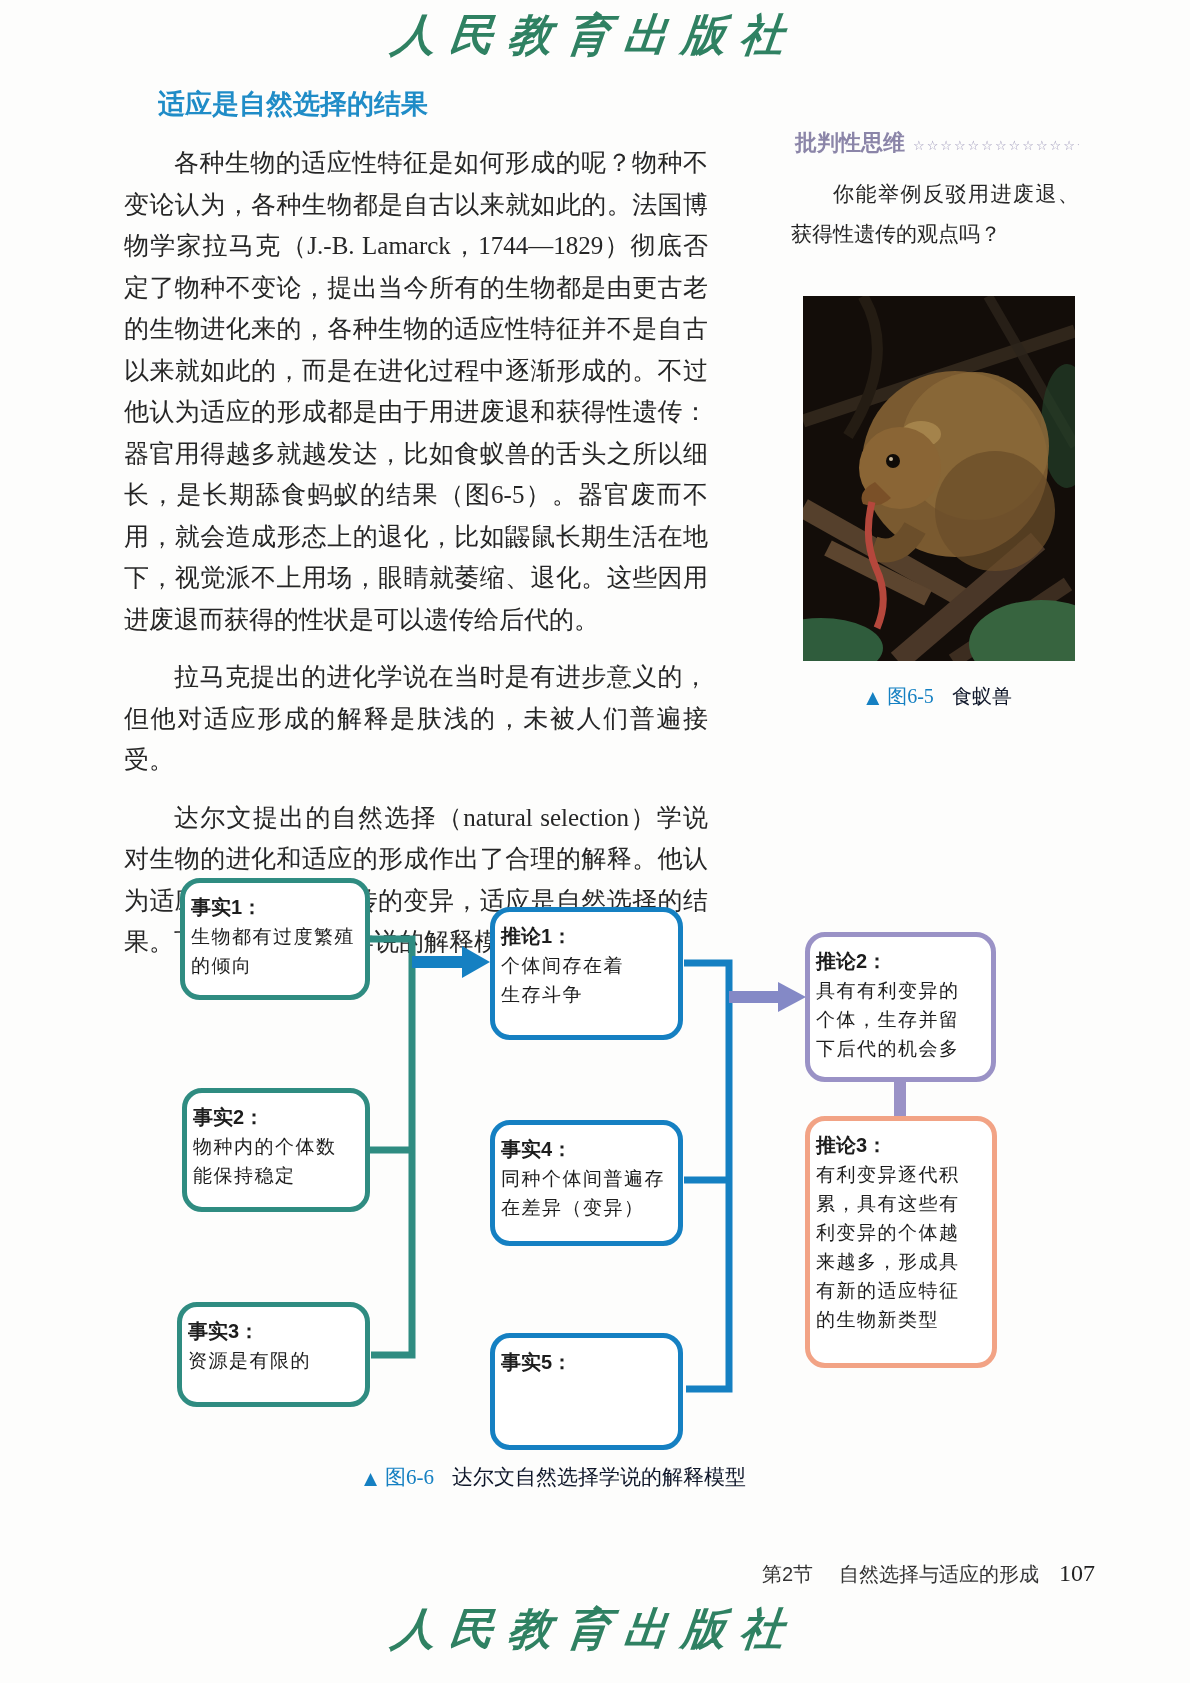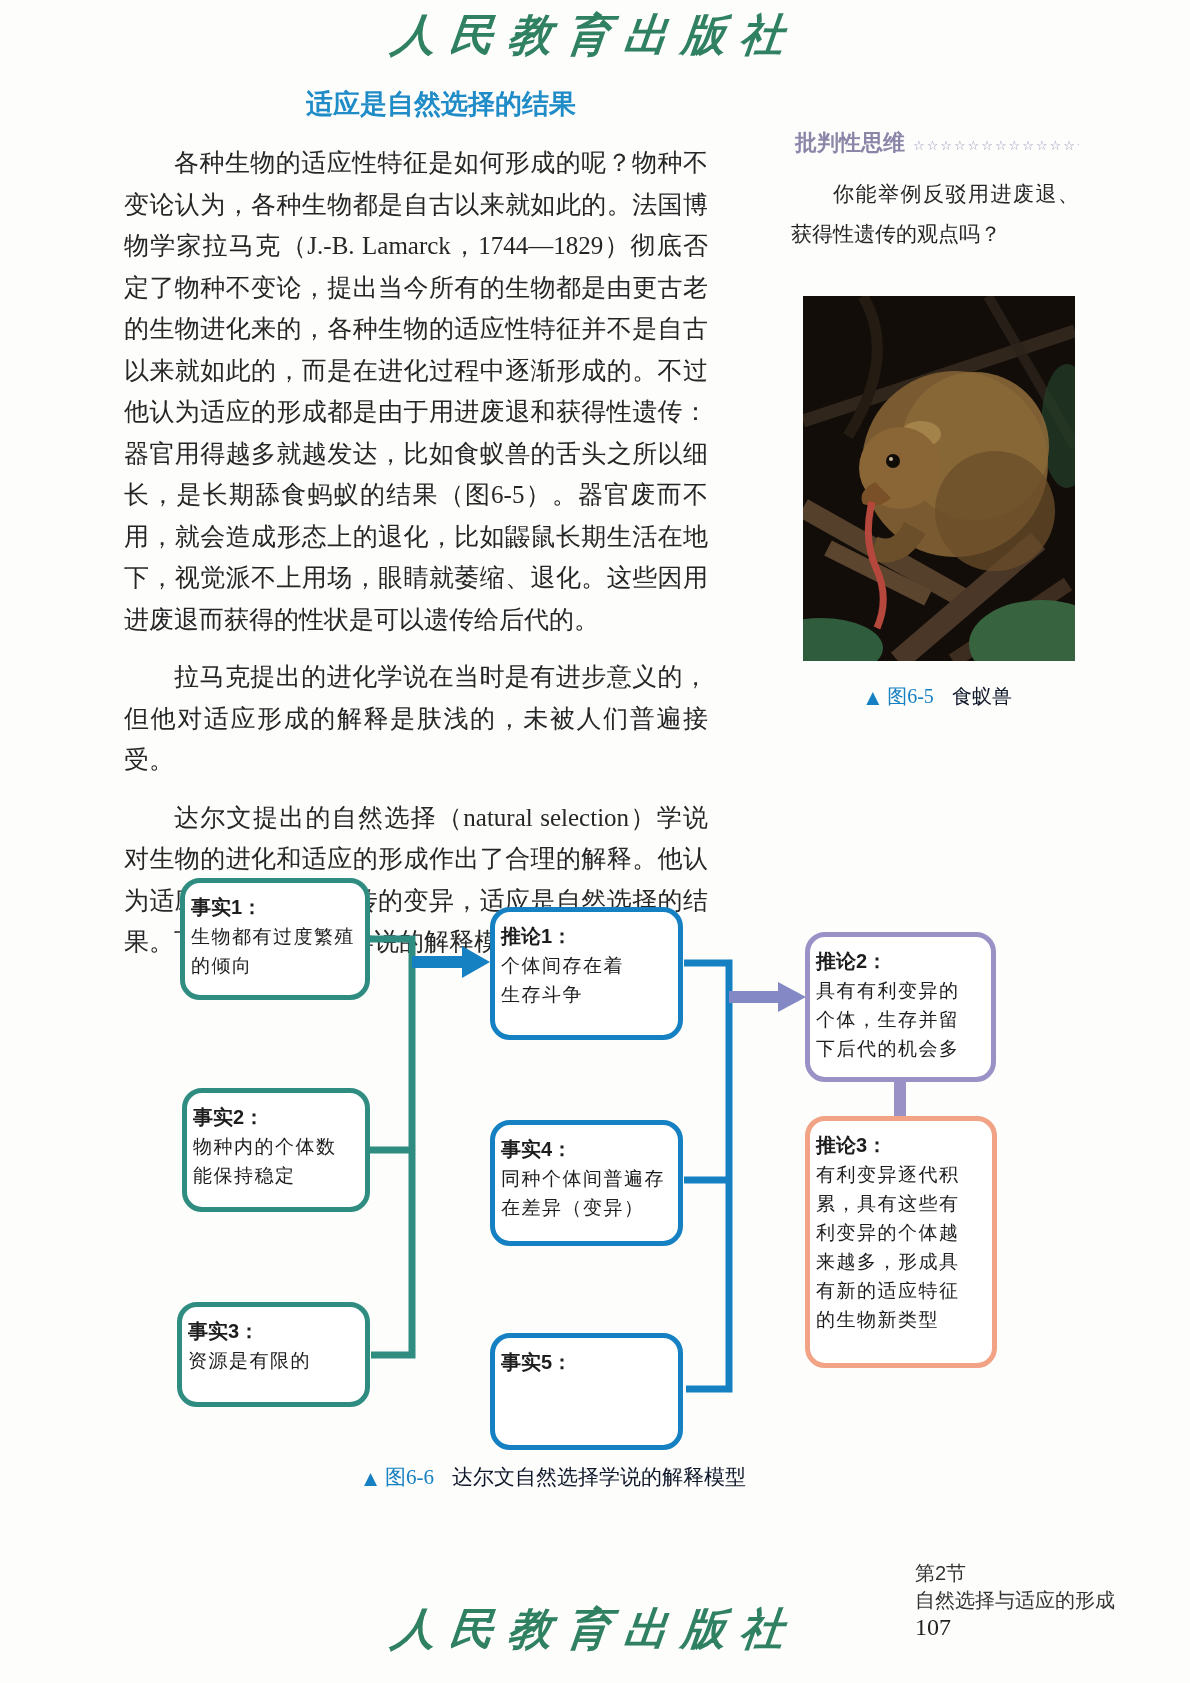--- a/index.html
+++ b/index.html
@@ -15,21 +15,21 @@
     font-style:italic;font-weight:bold;color:#2f8162;
     font-size:44px;letter-spacing:14px;transform:skewX(-6deg);
   }
   .logo-top{top:6px;}
   .logo-bottom{top:1600px;}
 
   
   .main-col{position:absolute;left:108px;top:86px;width:616px;}
   .heading{
     font-family:Liberation Sans, sans-serif;
-    color:#1f8cc7;font-size:27px;font-weight:bold;margin:0 0 20px 50px;text-align:center;
+    color:#1f8cc7;font-size:27px;font-weight:bold;margin:0 0 20px 50px;
   }
   .body-p{
     margin:16px;font-size:25px;line-height:41.5px;text-indent:2em;
     text-align:justify;color:#262626;
   }
 
   
   .side-col{position:absolute;left:791px;top:128px;width:288px;}
   .ct-head{display:flex;align-items:baseline;margin-left:4px;}
   .ct-title{
@@ -72,21 +72,21 @@
 
   .fig6-caption{
     position:absolute;left:155px;top:1463px;width:800px;text-align:center;
     font-size:21px;white-space:nowrap;
   }
 
   
   .footer{
     position:absolute;right:95px;top:1560px;
     font-family:"Liberation Sans","DejaVu Sans",sans-serif;
-    font-size:20px;color:#333;display:flex;align-items:baseline;flex-direction:column;
+    font-size:20px;color:#333;display:flex;align-items:baseline;
   }
   .footer .f-sec{margin-right:26px;}
   .footer .f-num{font-size:24px;margin-left:20px;color:#222;font-family:"Liberation Serif",serif;}
 </style>
 </head>
 <body>
 
 <div class="page">
 
   <div class="logo logo-top">人民教育出版社</div>

